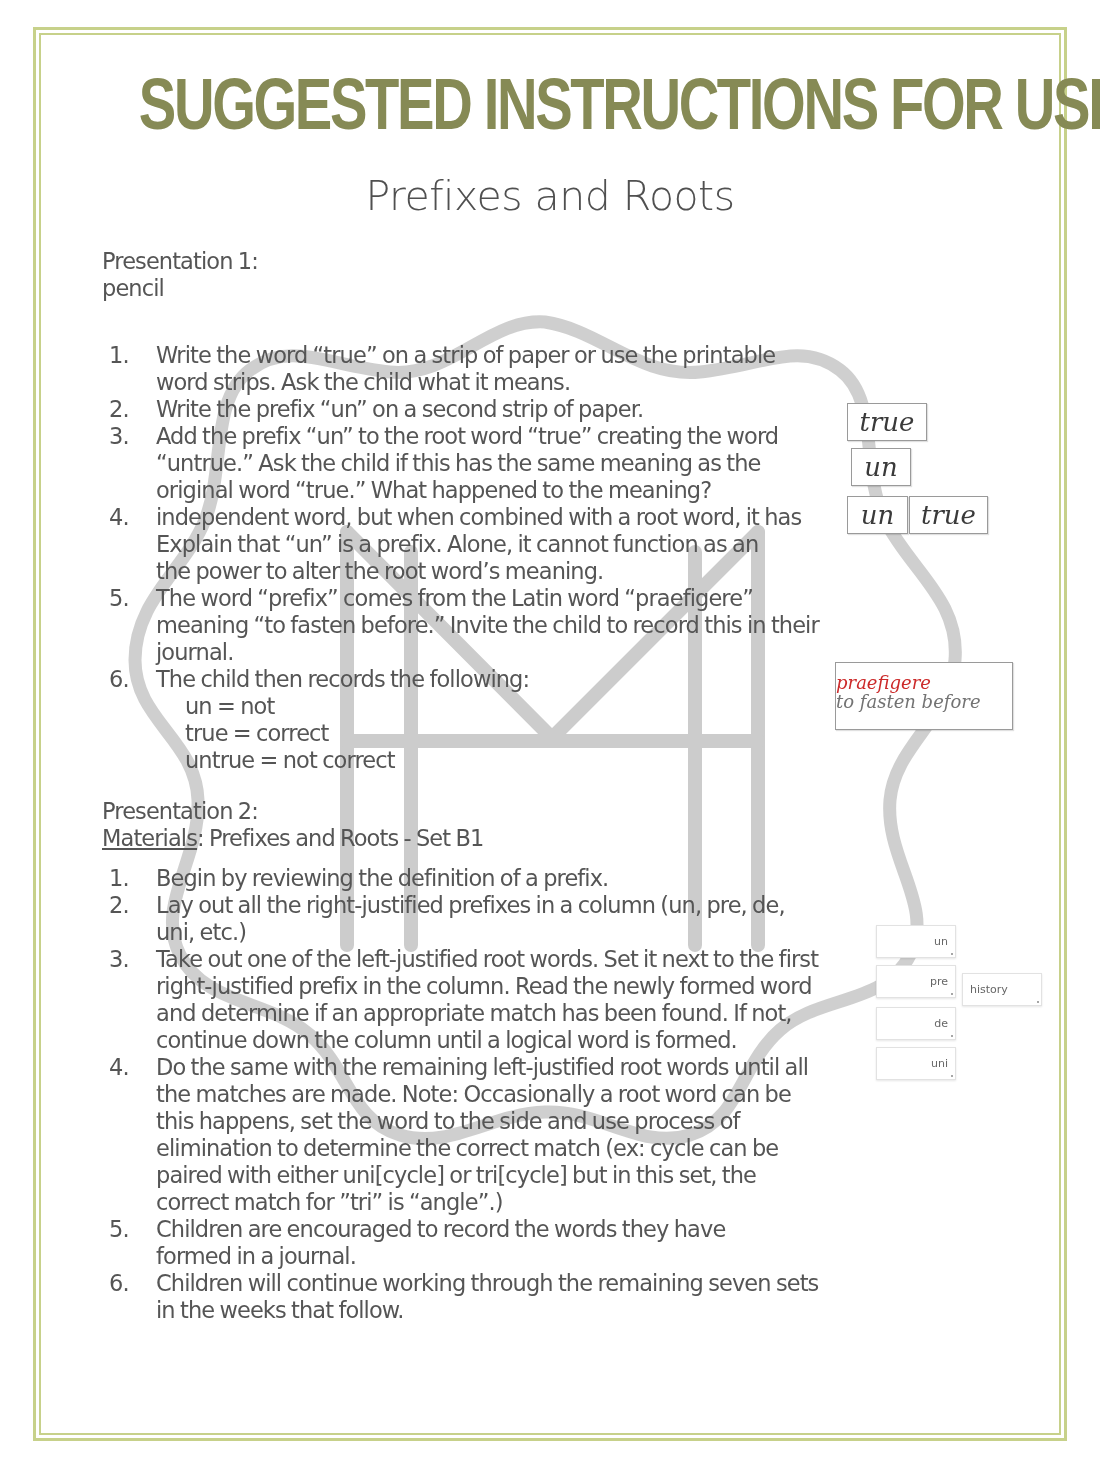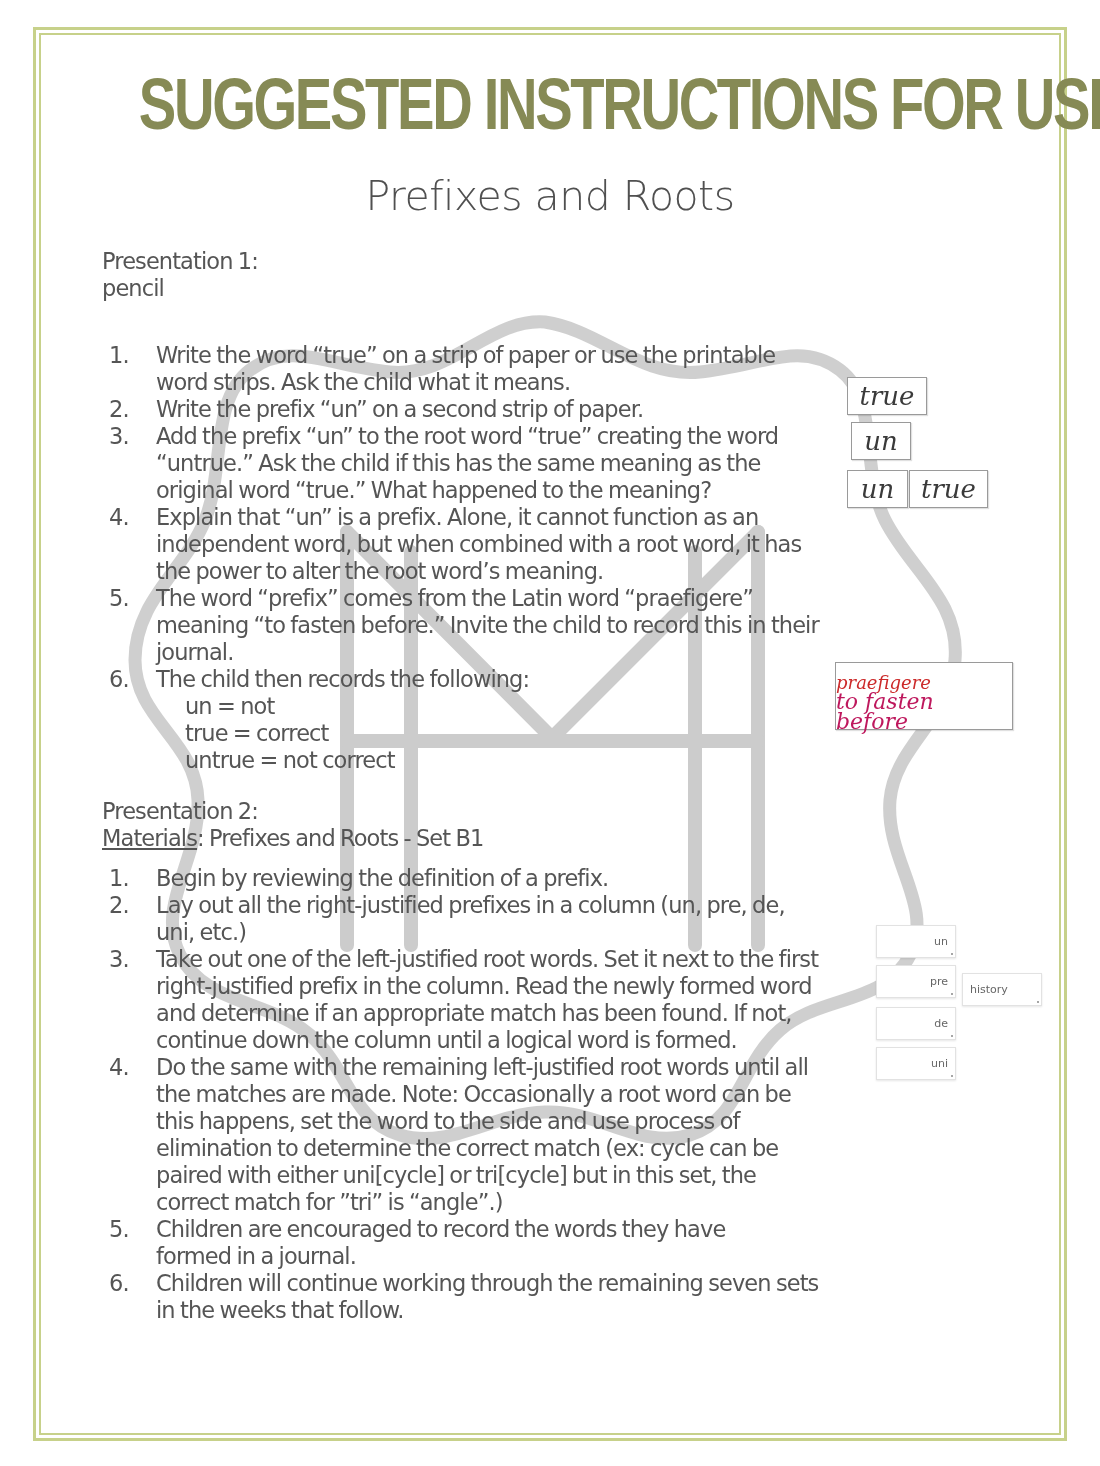--- a/index.html
+++ b/index.html
@@ -10,24 +10,24 @@
   .title{position:absolute;left:0;top:68px;width:1100px;text-align:center;white-space:nowrap;}
   .title span{display:inline-block;font-family:"Liberation Sans",sans-serif;font-weight:bold;font-size:72px;letter-spacing:-3px;color:#868a55;transform:scaleX(0.78);transform-origin:center;line-height:72px;}
   .subtitle{position:absolute;left:0;top:168px;width:1100px;text-align:center;font-family:"DejaVu Sans",sans-serif;font-weight:200;font-size:41px;color:#505050;line-height:56px;letter-spacing:-0.5px;}
   .text{font-family:"DejaVu Sans",sans-serif;font-size:22.5px;line-height:27px;color:#555555;letter-spacing:-0.9px;word-spacing:-1px;margin-left:19px;}
   .section-head{position:absolute;left:83px;width:800px;}
   .u{text-decoration:underline;}
   ol.steps{position:absolute;left:83px;margin:0;padding:0;list-style:none;width:800px;}
   ol.steps li{position:relative;padding-left:73px;}
   ol.steps li .num{position:absolute;left:26px;top:0;}
   .sub{padding-left:29px;display:block;}
-  .strip{position:absolute;border:1.5px solid #9a9a9a;background:#fff;box-sizing:border-box;display:flex;align-items:center;justify-content:center;font-family:"DejaVu Serif",serif;font-style:italic;font-size:26px;color:#3a3a3a;box-shadow:1px 1px 1px rgba(0,0,0,0.12);}
+  .strip{position:absolute;border:1.5px solid #9a9a9a;background:#fff;box-sizing:border-box;display:flex;align-items:center;justify-content:center;font-family:"DejaVu Serif",serif;font-style:italic;font-size:26px;color:#3a3a3a;box-shadow:1px 1px 1px rgba(0,0,0,0.12);margin-top:26px;}
   .latin-card{position:absolute;left:835px;top:662px;width:178px;height:68px;border:1.5px solid #9a9a9a;box-sizing:border-box;font-family:"DejaVu Serif",serif;font-style:italic;background:#fff;box-shadow:1px 1px 1px rgba(0,0,0,0.12);}
   .latin-card .latin{display:block;color:#cc2a2a;font-size:18px;line-height:18px;margin-top:11px;}
-  .latin-card .meaning{display:block;color:#be185d;font-size:22px;line-height:20px;}
+  .latin-card .meaning{display:block;color:#737373;font-size:18px;line-height:20px;}
   .card{position:absolute;width:80px;height:33px;border:1px solid #e2e2e2;box-sizing:border-box;background:#fff;font-family:"DejaVu Sans",sans-serif;font-size:11px;color:#666;box-shadow:0 1px 2px rgba(0,0,0,0.10);}
   .card .lbl{position:absolute;top:9px;}
   .card.right .lbl{right:7px;}
   .card.left .lbl{left:7px;}
   .card .dot{position:absolute;right:2px;bottom:2px;width:2px;height:2px;background:#888;border-radius:50%;}
 </style>
 </head>
 <body>
 
 <div class="border-outer"></div>
@@ -84,22 +84,22 @@
       <span style="display:block">Write the prefix “un” on a second strip of paper.</span>
     </li>
   <li>
       <span class="num">3.</span>
       <span style="display:block">Add the prefix “un” to the root word “true” creating the word</span>
       <span style="display:block">“untrue.” Ask the child if this has the same meaning as the</span>
       <span style="display:block">original word “true.” What happened to the meaning?</span>
     </li>
   <li>
       <span class="num">4.</span>
+      <span style="display:block">independent word, but when combined with a root word, it has</span>
       <span style="display:block">Explain that “un” is a prefix. Alone, it cannot function as an</span>
-      <span style="display:block">independent word, but when combined with a root word, it has</span>
       <span style="display:block">the power to alter the root word’s meaning.</span>
     </li>
   <li>
       <span class="num">5.</span>
       <span style="display:block">The word “prefix” comes from the Latin word “praefigere”</span>
       <span style="display:block">meaning “to fasten before.” Invite the child to record this in their</span>
       <span style="display:block">journal.</span>
     </li>
   <li>
       <span class="num">6.</span>

